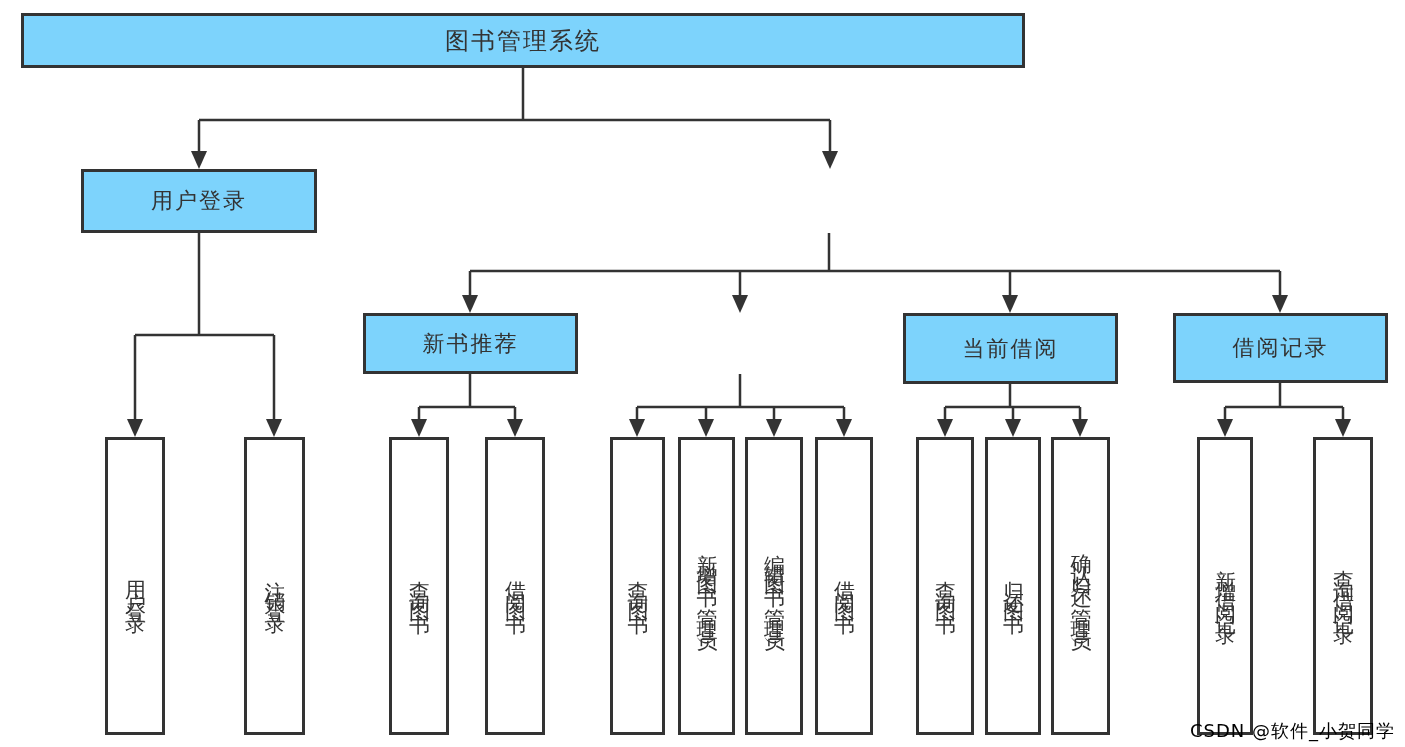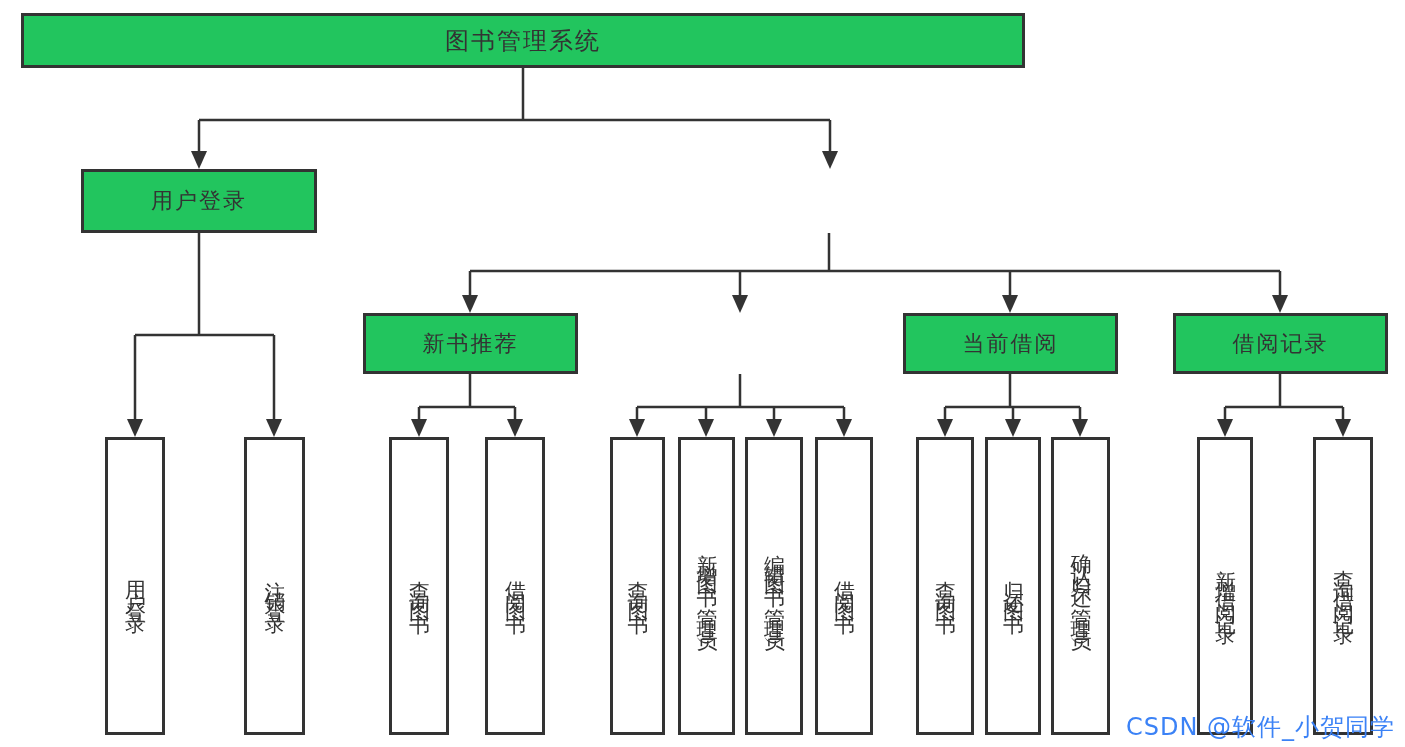--- a/index.html
+++ b/index.html
@@ -19,21 +19,21 @@
     position: absolute;
     left: 0;
     top: 0;
     width: 1405px;
     height: 747px;
   }
   .h-box {
     position: absolute;
     box-sizing: border-box;
     border: 3px solid #333333;
-    background: #22c55e;
+    background: #7dd3fc;
     display: flex;
     align-items: center;
     justify-content: center;
     color: #333333;
     font-size: 22px;
     letter-spacing: 2px;
     white-space: nowrap;
   }
   .root-box { font-size: 24px; }
   .v-box {
@@ -50,22 +50,22 @@
     justify-content: center;
     color: #333333;
     font-size: 21px;
     letter-spacing: 11px;
     line-height: 1;
   }
   #watermark {
     position: absolute;
     right: 10px;
     bottom: 4px;
-    color: #3b82f6;
-    font-size: 24px;
+    color: #000000;
+    font-size: 18px;
     letter-spacing: 1px;
     white-space: nowrap;
   }
 </style>
 </head>
 <body>
 
 <div id="canvas">
 
   <svg id="connectors" viewBox="0 0 1405 747" xmlns="http://www.w3.org/2000/svg">
@@ -105,24 +105,24 @@
     <span>图书管理系统</span>
   </div>
 
   <div class="h-box" style="left:81px; top:169px; width:236px; height:64px;">
     <span>用户登录</span>
   </div>
 
   <div class="h-box" style="left:363px; top:313px; width:215px; height:61px;">
     <span>新书推荐</span>
   </div>
-  <div class="h-box" style="left:903px; top:313px; width:215px; height:61px;">
+  <div class="h-box" style="left:903px; top:313px; width:215px; height:71px;">
     <span>当前借阅</span>
   </div>
-  <div class="h-box" style="left:1173px; top:313px; width:215px; height:61px;">
+  <div class="h-box" style="left:1173px; top:313px; width:215px; height:70px;">
     <span>借阅记录</span>
   </div>
 
   <div class="v-box" style="left:105px; width:60px;">
     <span>用户登录</span>
   </div>
   <div class="v-box" style="left:244px; width:61px;">
     <span>注销登录</span>
   </div>
 

